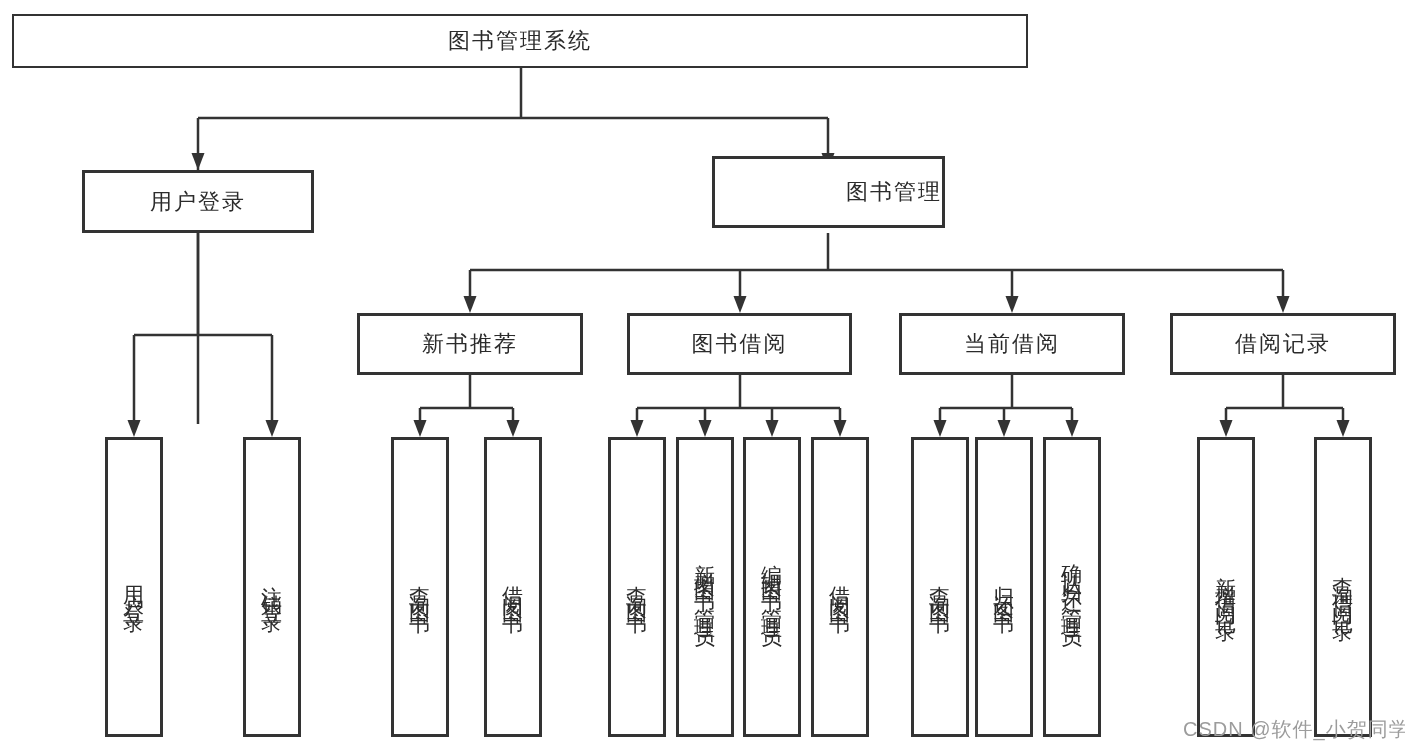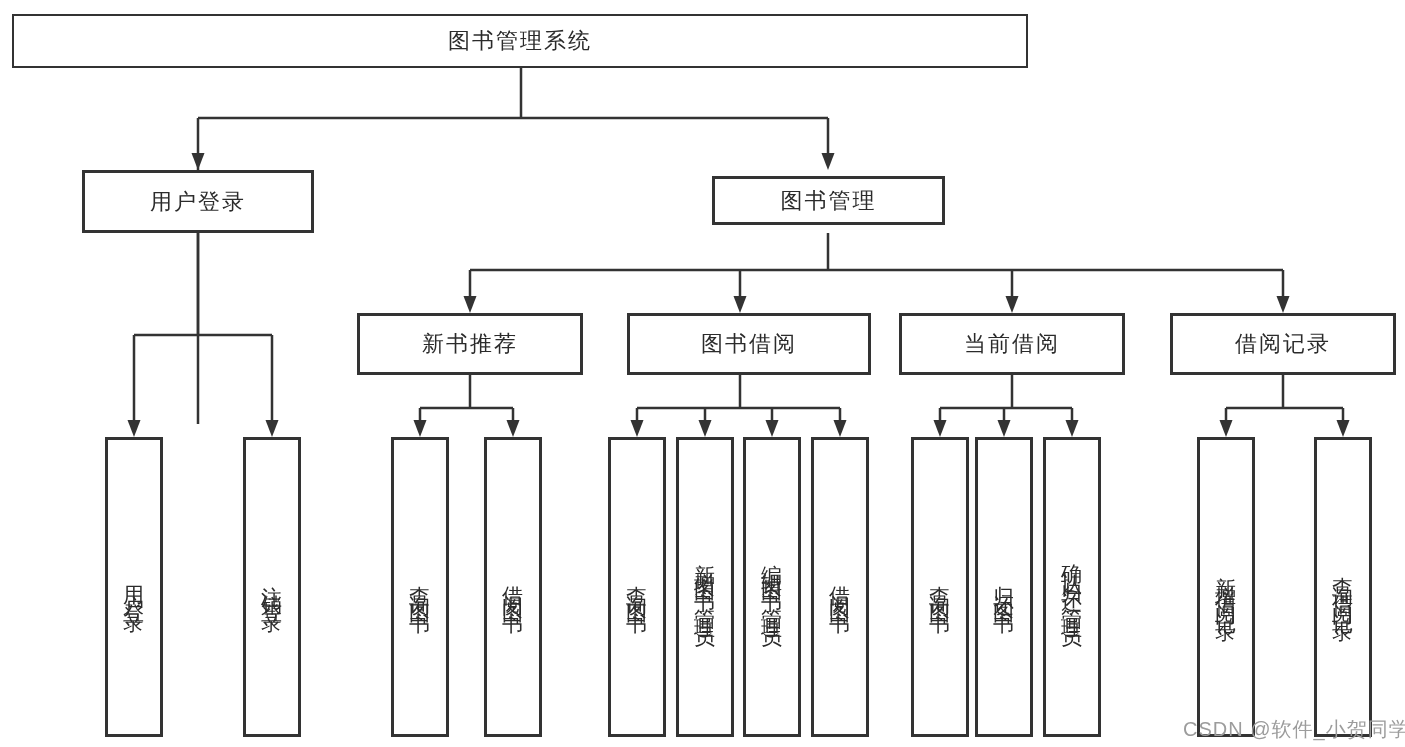--- a/index.html
+++ b/index.html
@@ -99,28 +99,28 @@
     </g>
   </svg>
 
   <div class="node root" style="left:12px; top:14px; width:1016px; height:54px;">
     <span>图书管理系统</span>
   </div>
 
   <div class="node" style="left:82px; top:170px; width:232px; height:63px;">
     <span>用户登录</span>
   </div>
-  <div class="node" style="left:712px; top:176px; width:233px; height:49px;">
+  <div class="node" style="left:712px; top:156px; width:233px; height:72px;justify-content:flex-end;">
     <span>图书管理</span>
   </div>
 
   <div class="node" style="left:357px; top:313px; width:226px; height:62px;text-align:center;">
     <span>新书推荐</span>
   </div>
-  <div class="node" style="left:627px; top:313px; width:244px; height:62px;">
+  <div class="node" style="left:627px; top:313px; width:225px; height:62px;">
     <span>图书借阅</span>
   </div>
   <div class="node" style="left:899px; top:313px; width:226px; height:62px;">
     <span>当前借阅</span>
   </div>
   <div class="node" style="left:1170px; top:313px; width:226px; height:62px;">
     <span>借阅记录</span>
   </div>
 
   <div class="leaf" style="left:105px;">

